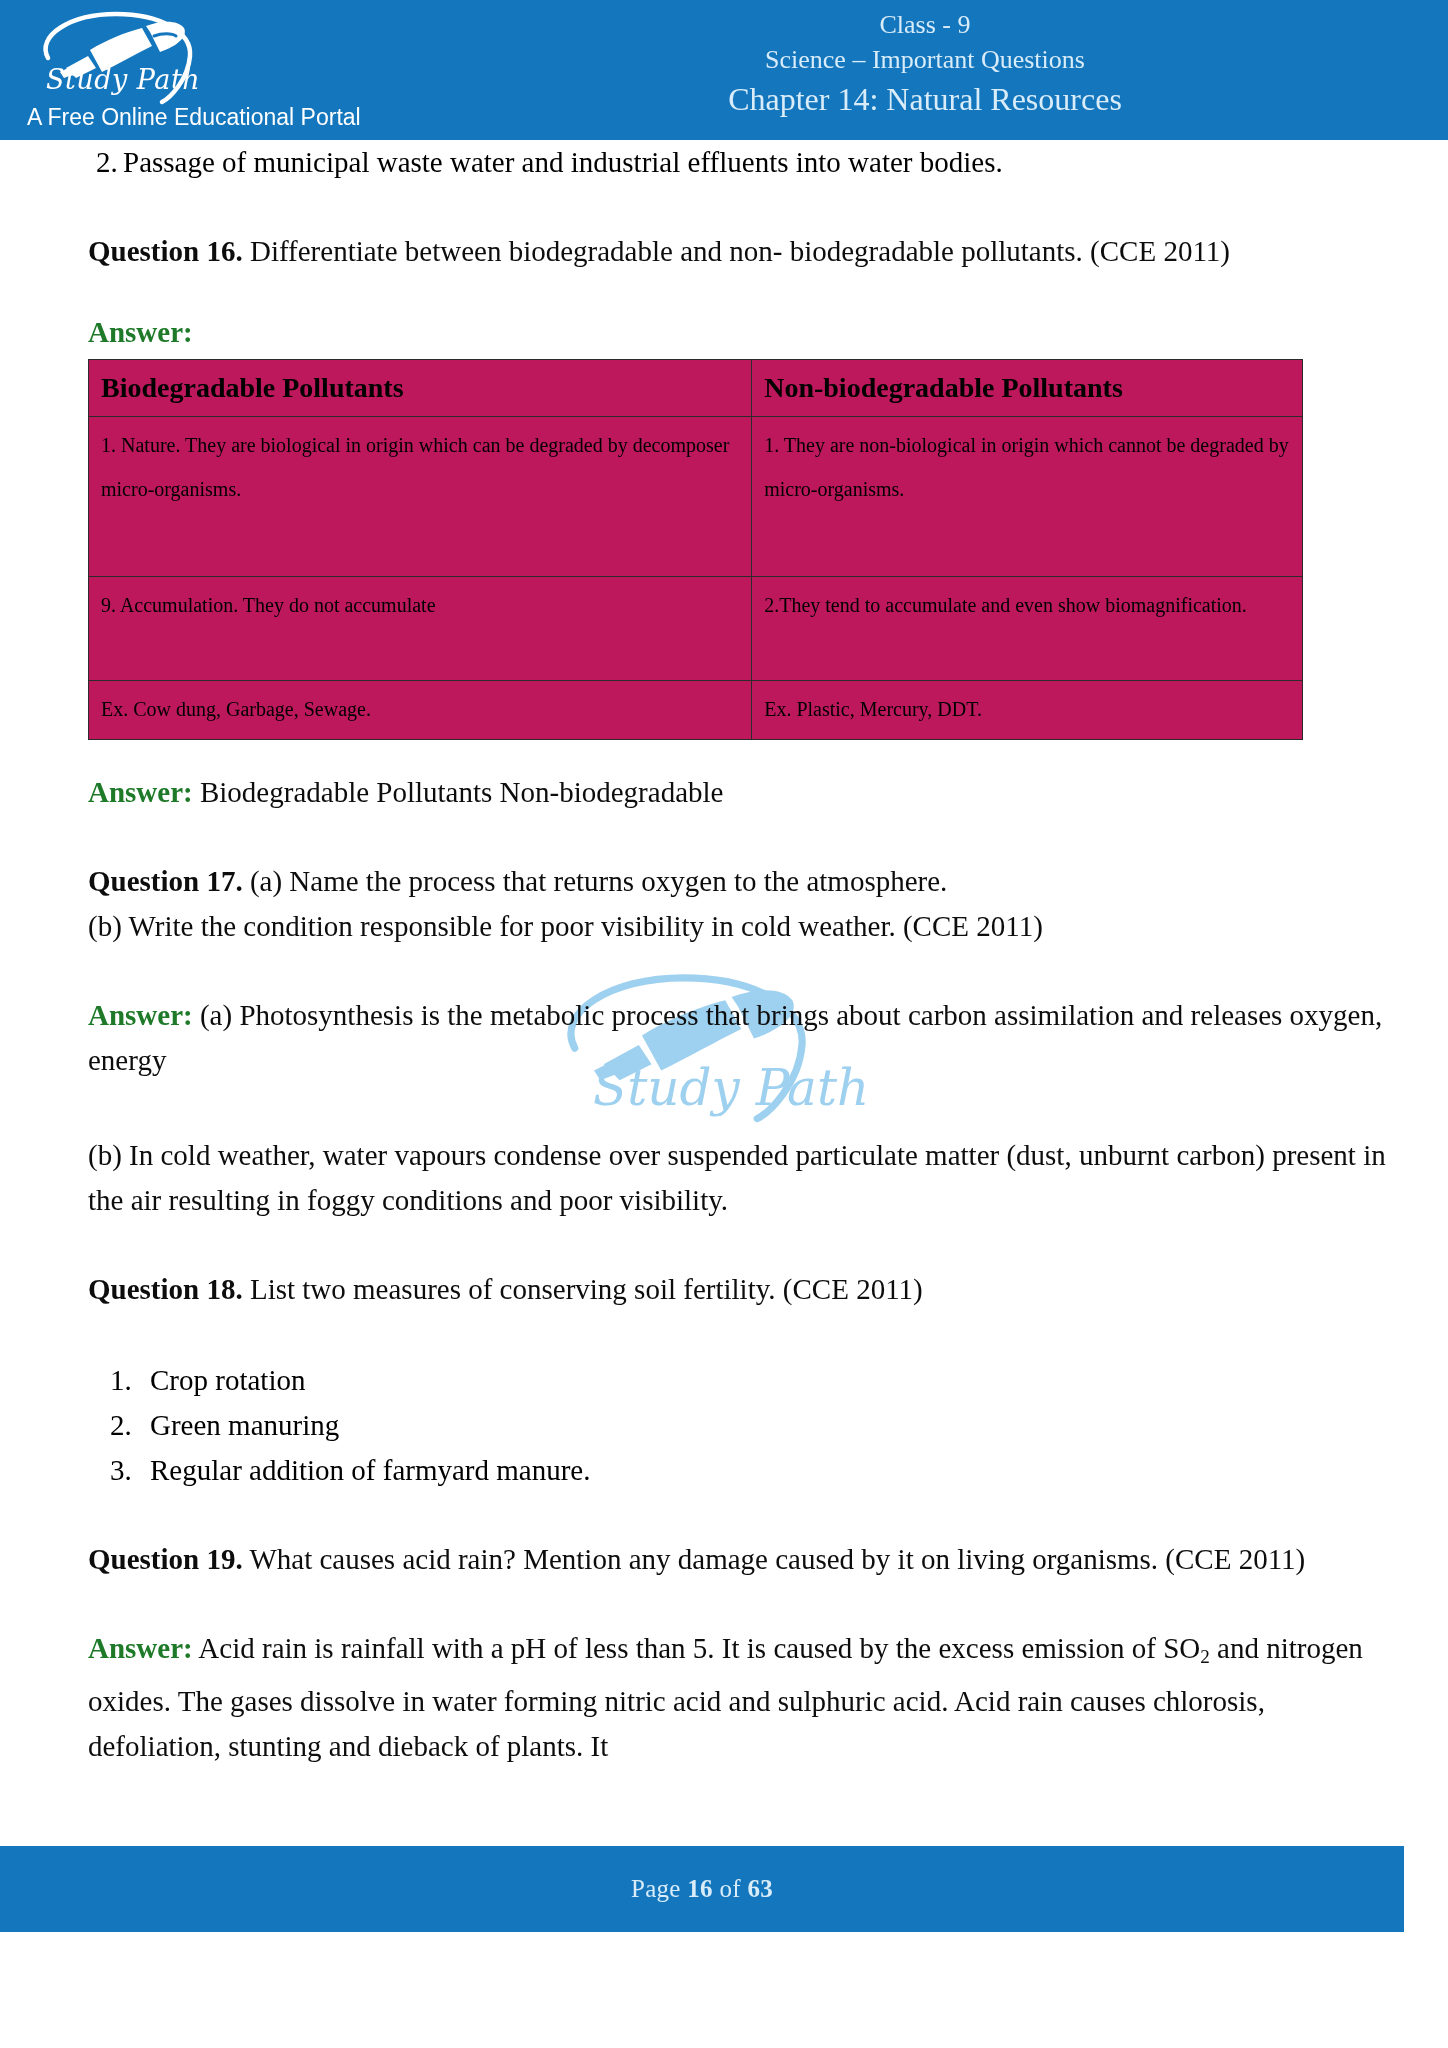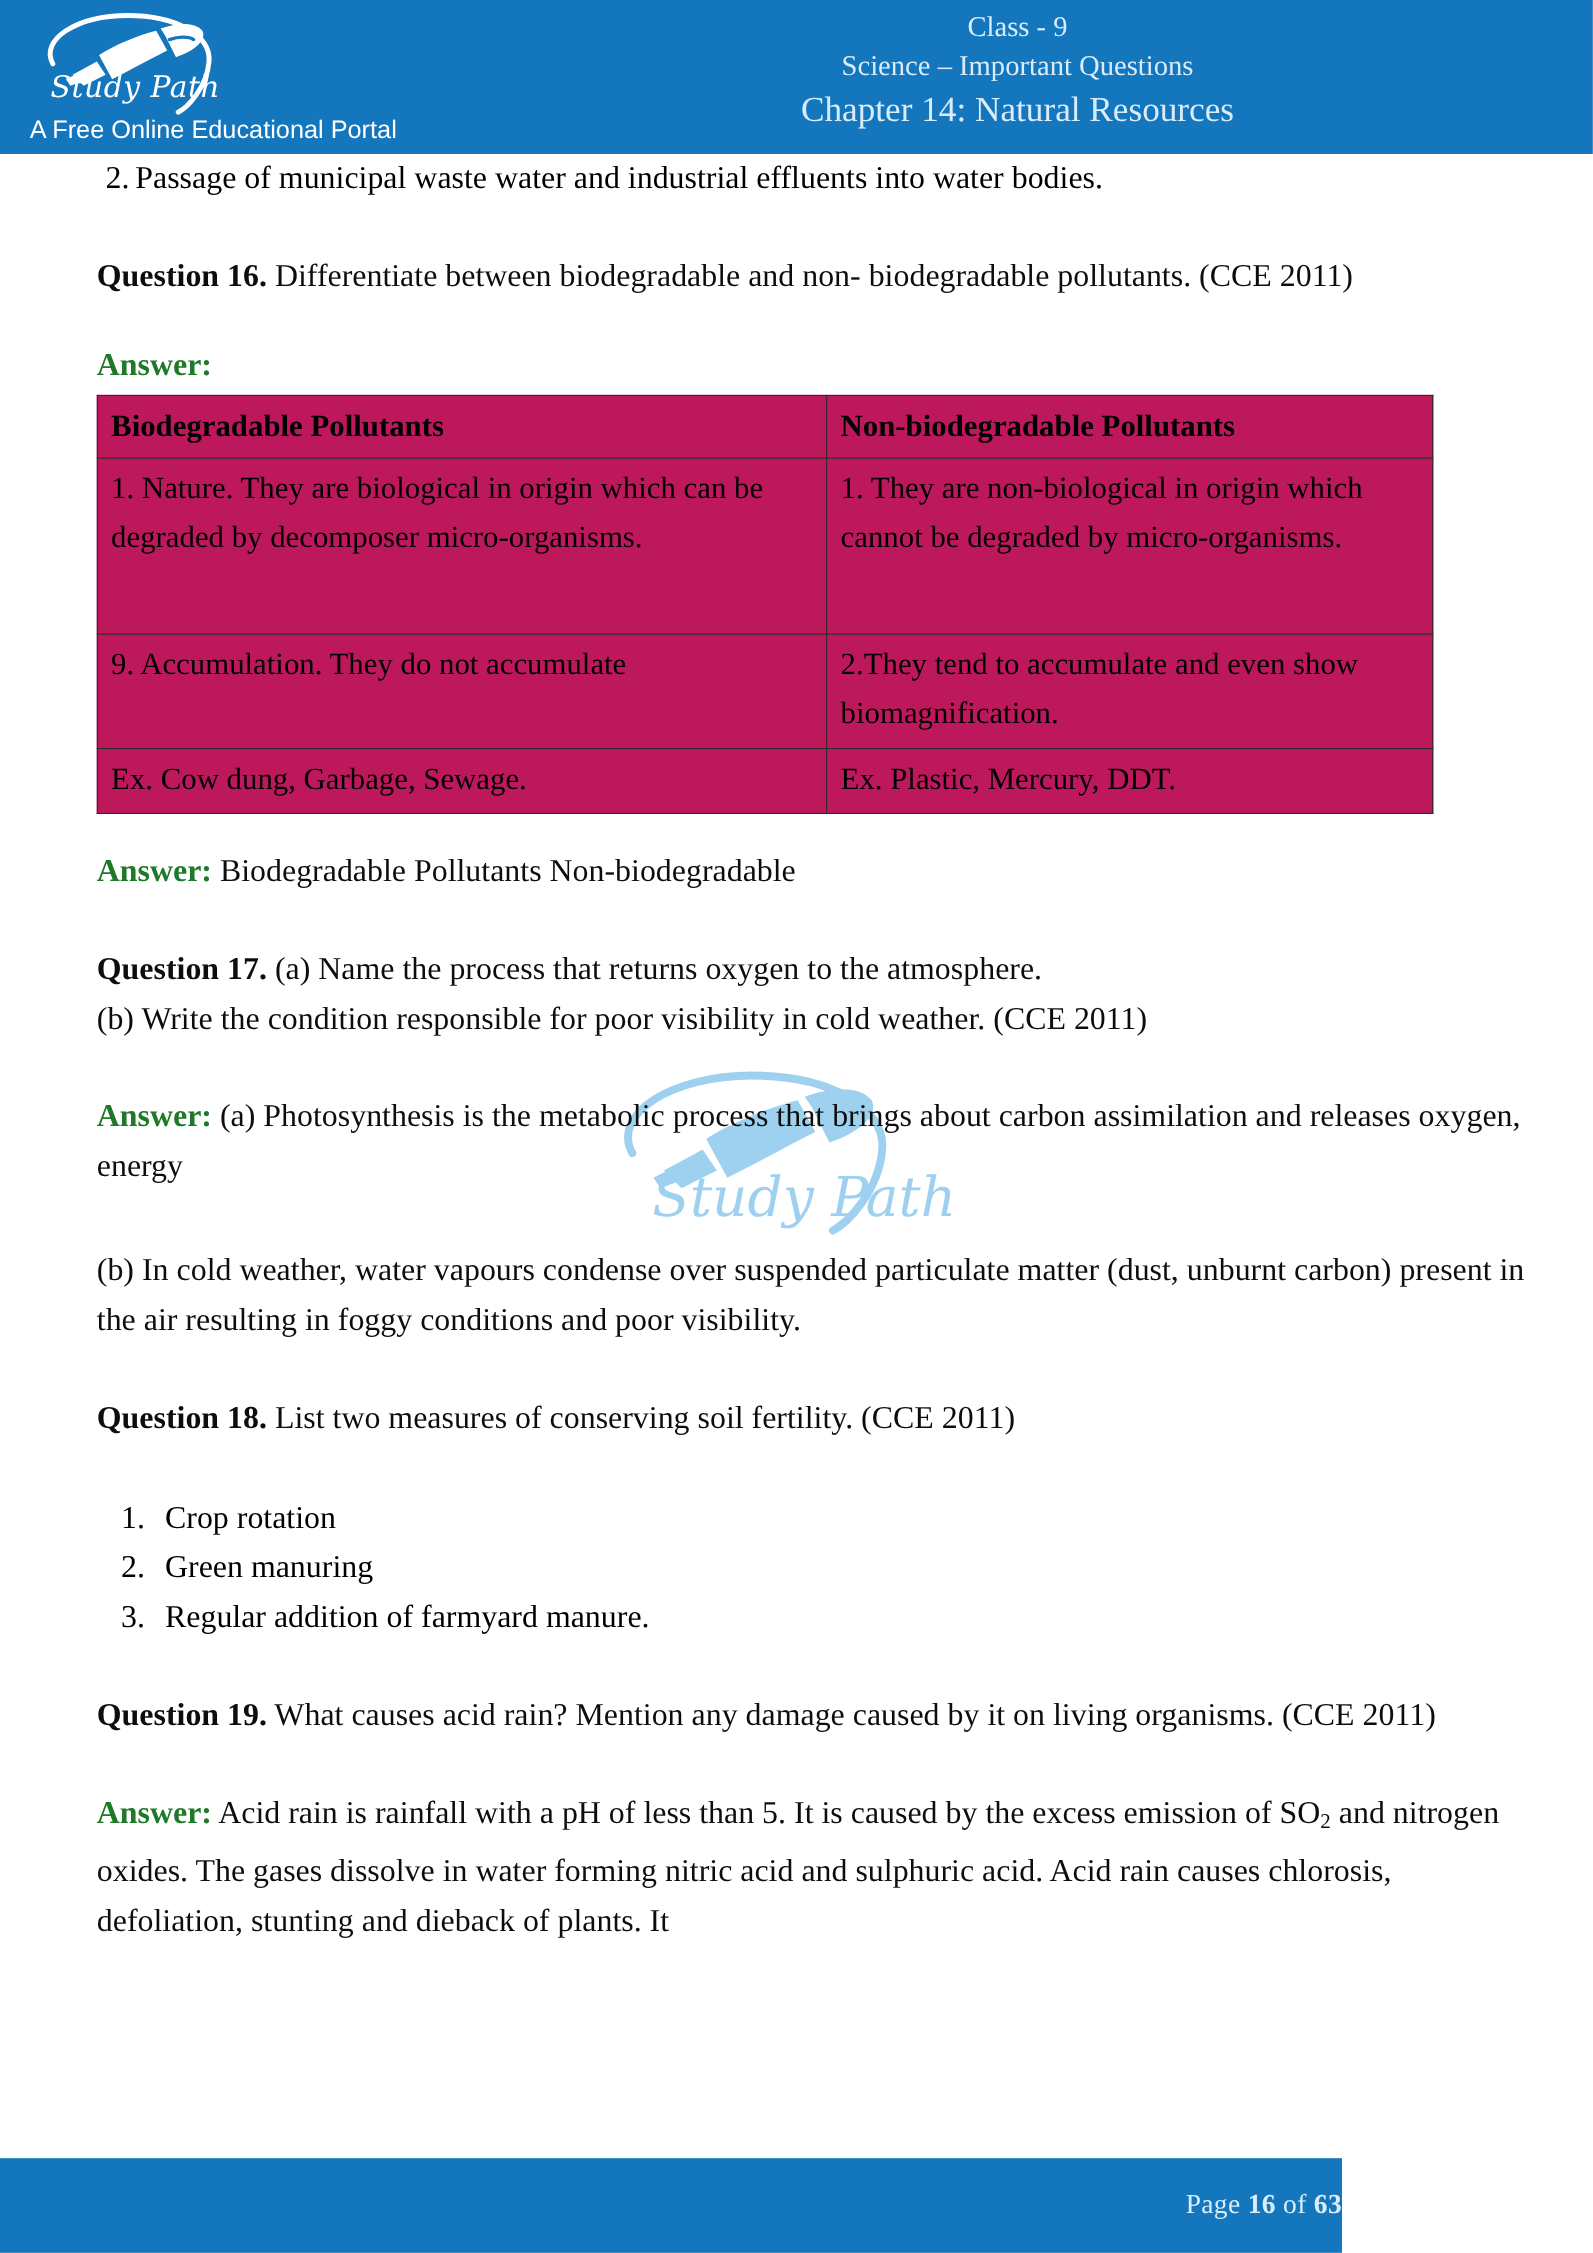--- a/index.html
+++ b/index.html
@@ -74,27 +74,27 @@
   }
   .header-titles div { line-height: 1.34; white-space: nowrap; }
   .ht-1 { font-size: 26px; }
   .ht-2 { font-size: 26px; }
   .ht-3 { font-size: 32px; }
 
   
   .page-footer {
     position: absolute;
     left: 0;
-    top: 1962px;
-    width: 1220px;
+    top: 1846px;
+    width: 1404px;
     height: 86px;
     background: #1476bd;
     display: flex;
     align-items: center;
-    justify-content: flex-end;
+    justify-content: center;
   }
   .footer-text {
     color: #d8ecf9;
     font-size: 25px;
     font-family: "Liberation Serif", serif;
     letter-spacing: 0.3px;
   }
   .footer-text b { font-weight: bold; }
 
   
@@ -161,21 +161,21 @@
     border-collapse: collapse;
     width: 1215px;
     margin-top: 4px;
     table-layout: fixed;
     background: #be185d;
   }
   .cmp-table td, .cmp-table th {
     border: 1.6px solid #2b2b2b;
     vertical-align: top;
     padding: 6px 10px 8px 12px;
-    font-size: 28px;
+    font-size: 20px;
     line-height: 44px;
     text-align: left;
     font-weight: normal;
   }
   .cmp-table th {
     font-weight: bold;
     font-size: 28px;
     padding-bottom: 6px;
   }
   .col-a { width: 608px; }

